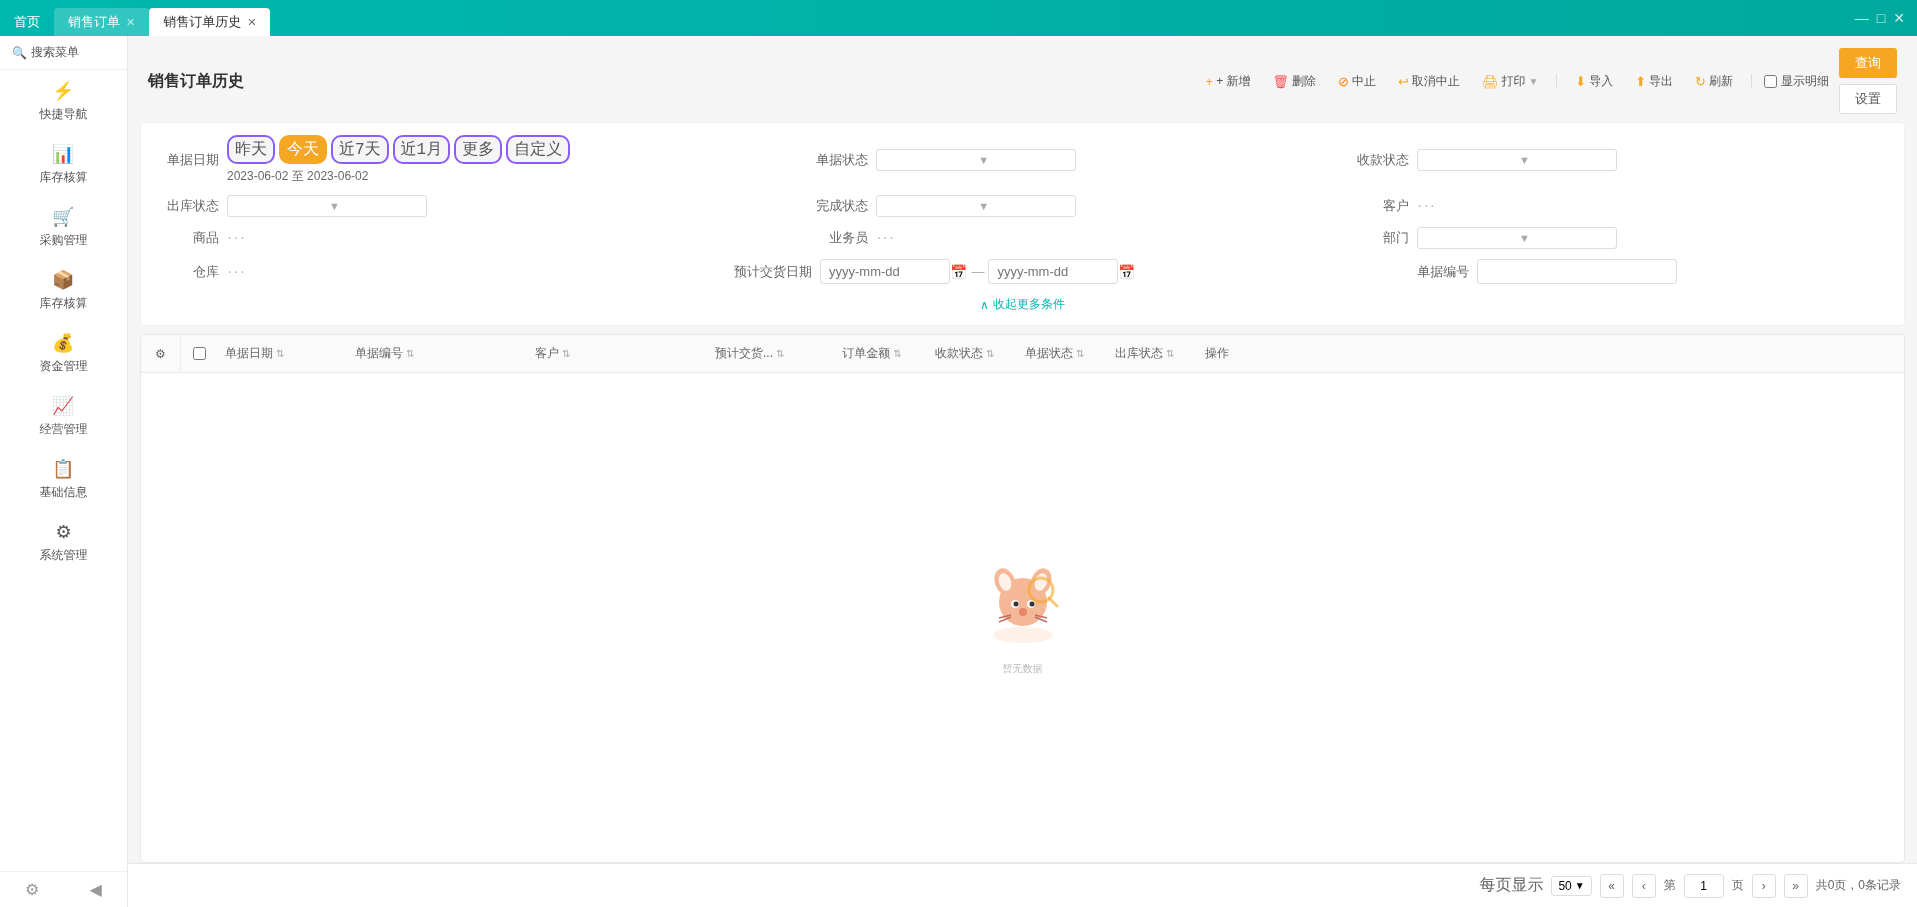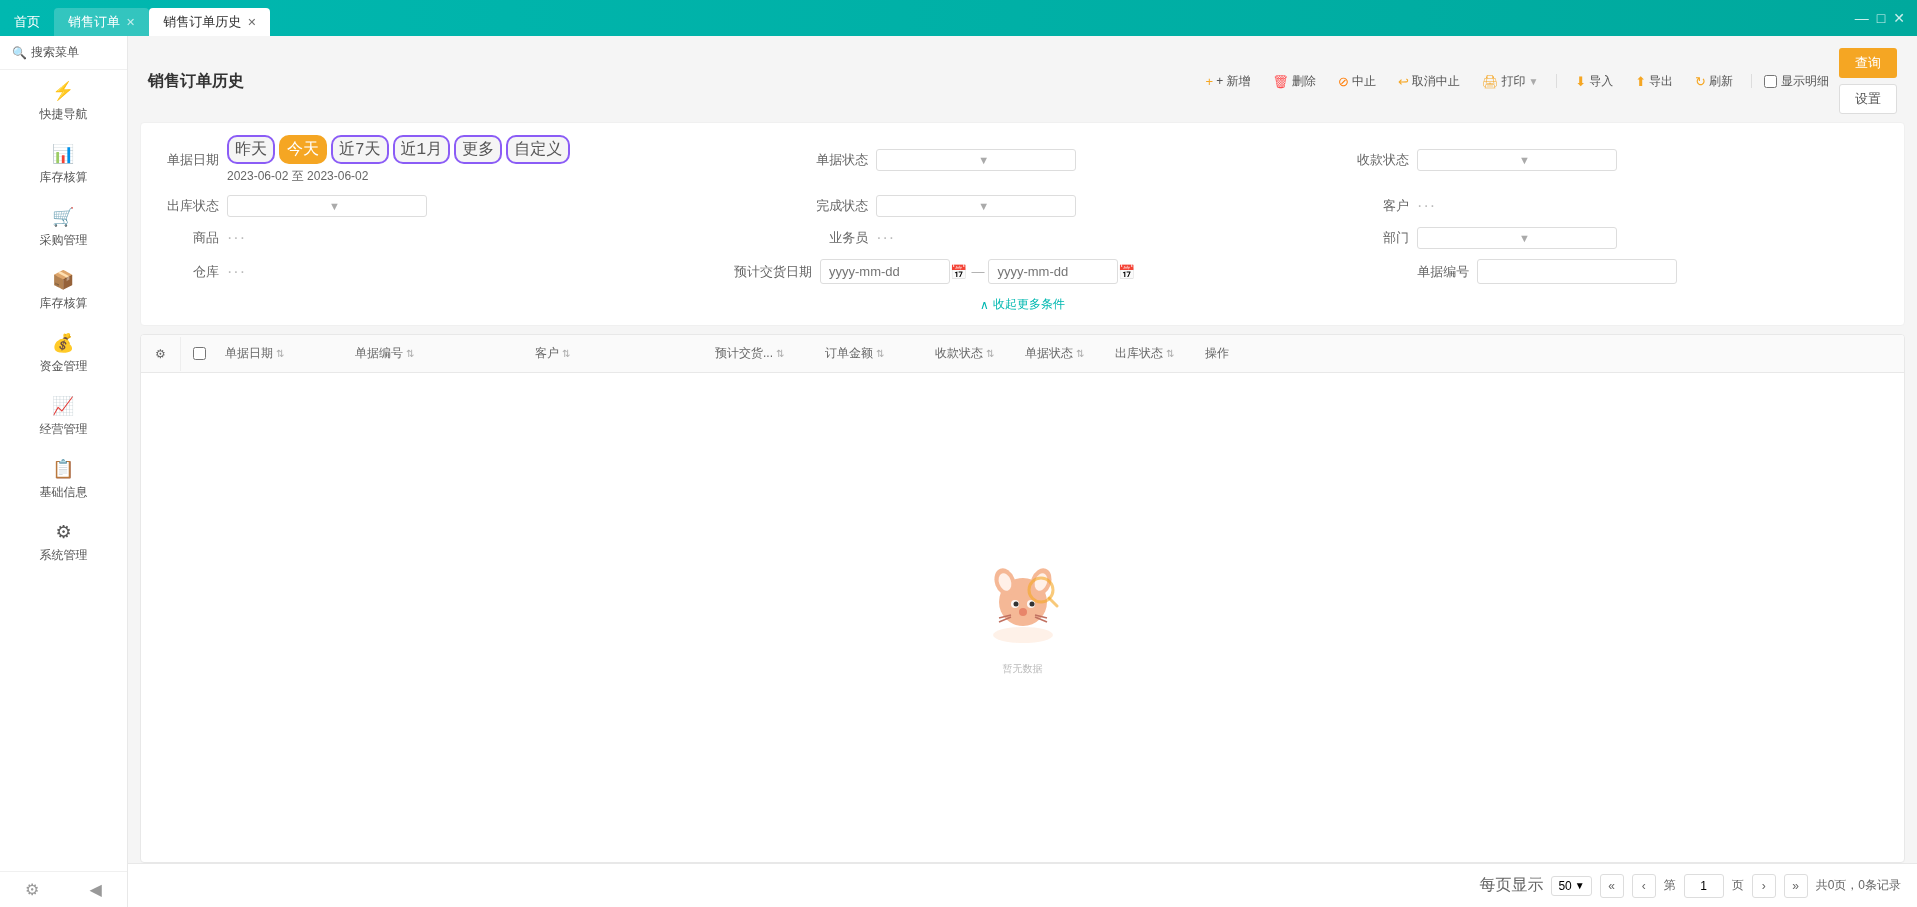--- a/index.html
+++ b/index.html
@@ -63,21 +63,21 @@
     .table-area { flex: 1; margin: 8px 12px 0; background: #fff; border: 1px solid #e8e8e8; border-radius: 4px; overflow: hidden; display: flex; flex-direction: column; }
     .table-header { display: flex; align-items: center; background: #fafafa; border-bottom: 1px solid #e8e8e8; }
     .th { padding: 10px 8px; font-size: 12px; color: #666; font-weight: normal; display: flex; align-items: center; gap: 3px; flex-shrink: 0; }
     .th .sort-icon { font-size: 10px; color: #aaa; cursor: pointer; }
     .th-gear { width: 40px; justify-content: center; border-right: 1px solid #eee; }
     .th-check { width: 36px; justify-content: center; }
     .th-date { width: 130px; }
     .th-num { width: 180px; }
     .th-customer { width: 180px; }
     .th-delivery { width: 110px; }
-    .th-amount { width: 110px; }
+    .th-amount { width: 110px; justify-content: center; }
     .th-pay-status { width: 90px; }
     .th-bill-status { width: 90px; }
     .th-out-status { width: 90px; }
     .th-ops { flex: 1; justify-content: flex-start; padding-right: 16px; }
     .table-body { flex: 1; display: flex; align-items: center; justify-content: center; flex-direction: column; }
     .empty-illustration { display: flex; flex-direction: column; align-items: center; gap: 12px; }
     .empty-text { color: #bbb; font-size: 10px; }
 
     
     .pagination { height: 44px; border-top: 1px solid #e8e8e8; display: flex; align-items: center; justify-content: flex-end; padding: 0 16px; gap: 8px; background: #fff; }

